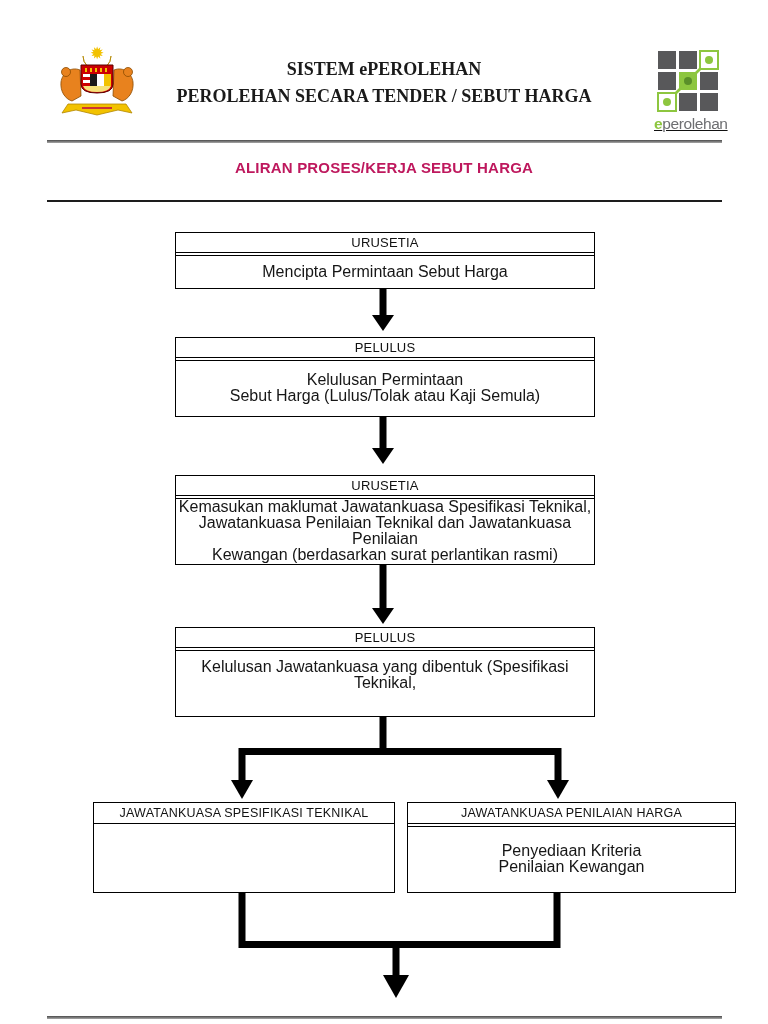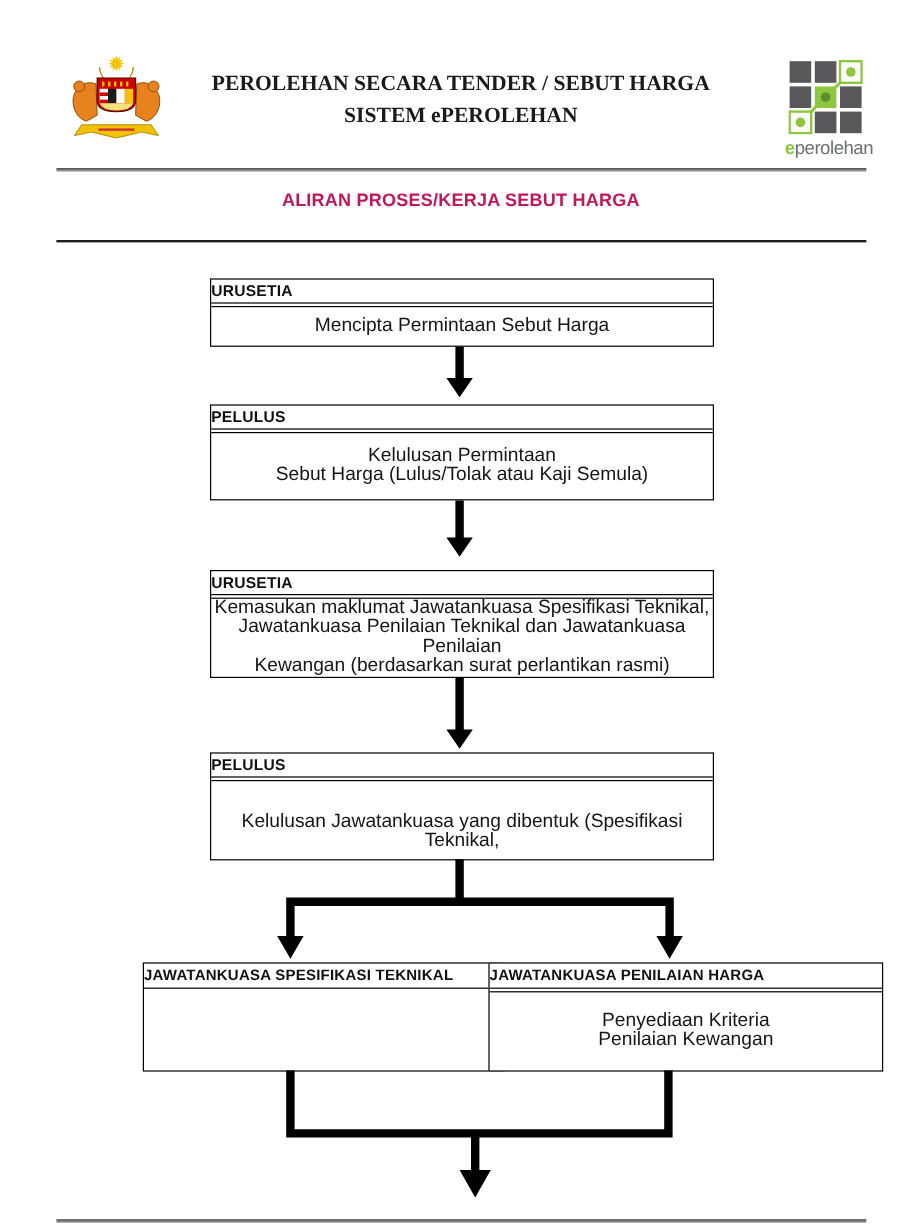--- a/index.html
+++ b/index.html
@@ -2,40 +2,40 @@
 <html><head>
 <meta charset="utf-8">
 <style>
   html,body{margin:0;padding:0;background:#ffffff;}
   .page{position:relative;width:768px;height:1024px;background:#fff;font-family:"Liberation Sans",sans-serif;color:#111;overflow:hidden;}
 
   
   .doc-title{position:absolute;left:0;top:56px;width:100%;text-align:center;
     font-family:"Liberation Serif",serif;font-weight:bold;font-size:18px;line-height:27px;color:#1a1a1a;}
   .coat{position:absolute;left:52px;top:44px;}
-  .logo-ep{position:absolute;left:654px;top:50px;width:74px;text-align:left;}
+  .logo-ep{position:absolute;left:654px;top:50px;width:74px;text-align:left;text-decoration:underline;}
   .logo-ep-word{font-size:15.5px;letter-spacing:-0.4px;color:#6d6e71;margin-top:3px;font-family:"Liberation Sans",sans-serif;}
   .logo-ep-word .e{color:#8dc63f;font-weight:bold;}
 
   
   .rule{position:absolute;left:47px;width:675px;}
   .rule-gray{height:3px;background:linear-gradient(#4a4a4a,#a8a8a8);}
   .rule-black{height:2px;background:#1d1d1d;}
 
   .section-title{position:absolute;left:0;top:159px;width:100%;text-align:center;
     font-weight:bold;font-size:15px;letter-spacing:.2px;color:#be185d;}
 
   
   .flow-box{position:absolute;border:1.5px solid #000;background:#fff;display:flex;flex-direction:column;box-sizing:border-box;}
-  .flow-head{flex:0 0 auto;text-align:left;font-weight:bold;font-size:13px;letter-spacing:.2px;
+  .flow-head{flex:0 0 auto;text-align:center;font-weight:normal;font-size:13px;letter-spacing:.2px;
     padding:2px 0 2px;border-bottom:1.5px solid #000;}
   .flow-head.small{font-size:12.5px;padding:3px 0;}
   .flow-body{flex:1 1 auto;border-top:1.5px solid #000;margin-top:1.5px;display:flex;flex-direction:column;
     justify-content:center;align-items:center;text-align:center;font-size:16px;line-height:16px;color:#161616;}
-  .flow-body.top{justify-content:flex-start;padding-top:26px;}
+  .flow-body.top{justify-content:flex-start;padding-top:8px;}
   ul.bullets{margin:0;padding:0 6px 0 14px;list-style:none;text-align:left;width:100%;box-sizing:border-box;}
   ul.bullets li{position:relative;padding-left:20px;line-height:16px;}
   ul.bullets li::before{content:"\2022";position:absolute;left:0;top:0;}
 
   svg.connectors{position:absolute;left:0;top:0;pointer-events:none;}
 </style>
 </head>
 <body>
 
 <div class="page">
@@ -64,22 +64,22 @@
     <rect x="38" y="30" width="7" height="12" fill="#1a1a1a"></rect>
     <rect x="45" y="30" width="7" height="12" fill="#ffffff"></rect>
     <rect x="52" y="30" width="7" height="12" fill="#f2c200"></rect>
     <path d="M31 42 h28 q-2 6 -14 6 q-12 0 -14 -6 Z" fill="#f6e27a"></path>
 
     <path d="M16 60 L74 60 L80 69 L66 66 L45 71 L24 66 L10 69 Z" fill="#f2c200" stroke="#b38600" stroke-width="0.8"></path>
     <rect x="30" y="63" width="30" height="2" fill="#c33"></rect>
   </svg>
 
   <div class="doc-title">
+    <div>SISTEM ePEROLEHAN</div>
     <div>PEROLEHAN SECARA TENDER / SEBUT HARGA</div>
-    <div>SISTEM ePEROLEHAN</div>
   </div>
 
   <div class="logo-ep">
     <svg width="62" height="62" viewBox="0 0 62 62" style="display:block;margin-left:3px;">
       <rect x="1" y="1" width="18" height="18" fill="#58585a"></rect>
       <rect x="22" y="1" width="18" height="18" fill="#58585a"></rect>
       <rect x="1" y="22" width="18" height="18" fill="#58585a"></rect>
       <rect x="43" y="22" width="18" height="18" fill="#58585a"></rect>
       <rect x="22" y="43" width="18" height="18" fill="#58585a"></rect>
       <rect x="43" y="43" width="18" height="18" fill="#58585a"></rect>
@@ -122,21 +122,21 @@
     </div>
   </div>
 
   <div class="flow-box" style="left:175px;top:627px;width:420px;height:90px;">
     <div class="flow-head">PELULUS</div>
     <div class="flow-body top">
       <div>Kelulusan Jawatankuasa yang dibentuk (Spesifikasi Teknikal,</div>
     </div>
   </div>
 
-  <div class="flow-box" style="left:93px;top:802px;width:302px;height:91px;margin-left:26px;">
+  <div class="flow-box" style="left:93px;top:802px;width:302px;height:91px;">
     <div class="flow-head small">JAWATANKUASA SPESIFIKASI TEKNIKAL</div>
   </div>
 
   <div class="flow-box" style="left:407px;top:802px;width:329px;height:91px;">
     <div class="flow-head small">JAWATANKUASA PENILAIAN HARGA</div>
     <div class="flow-body">
       <div>Penyediaan Kriteria</div>
       <div>Penilaian Kewangan</div>
     </div>
   </div>

